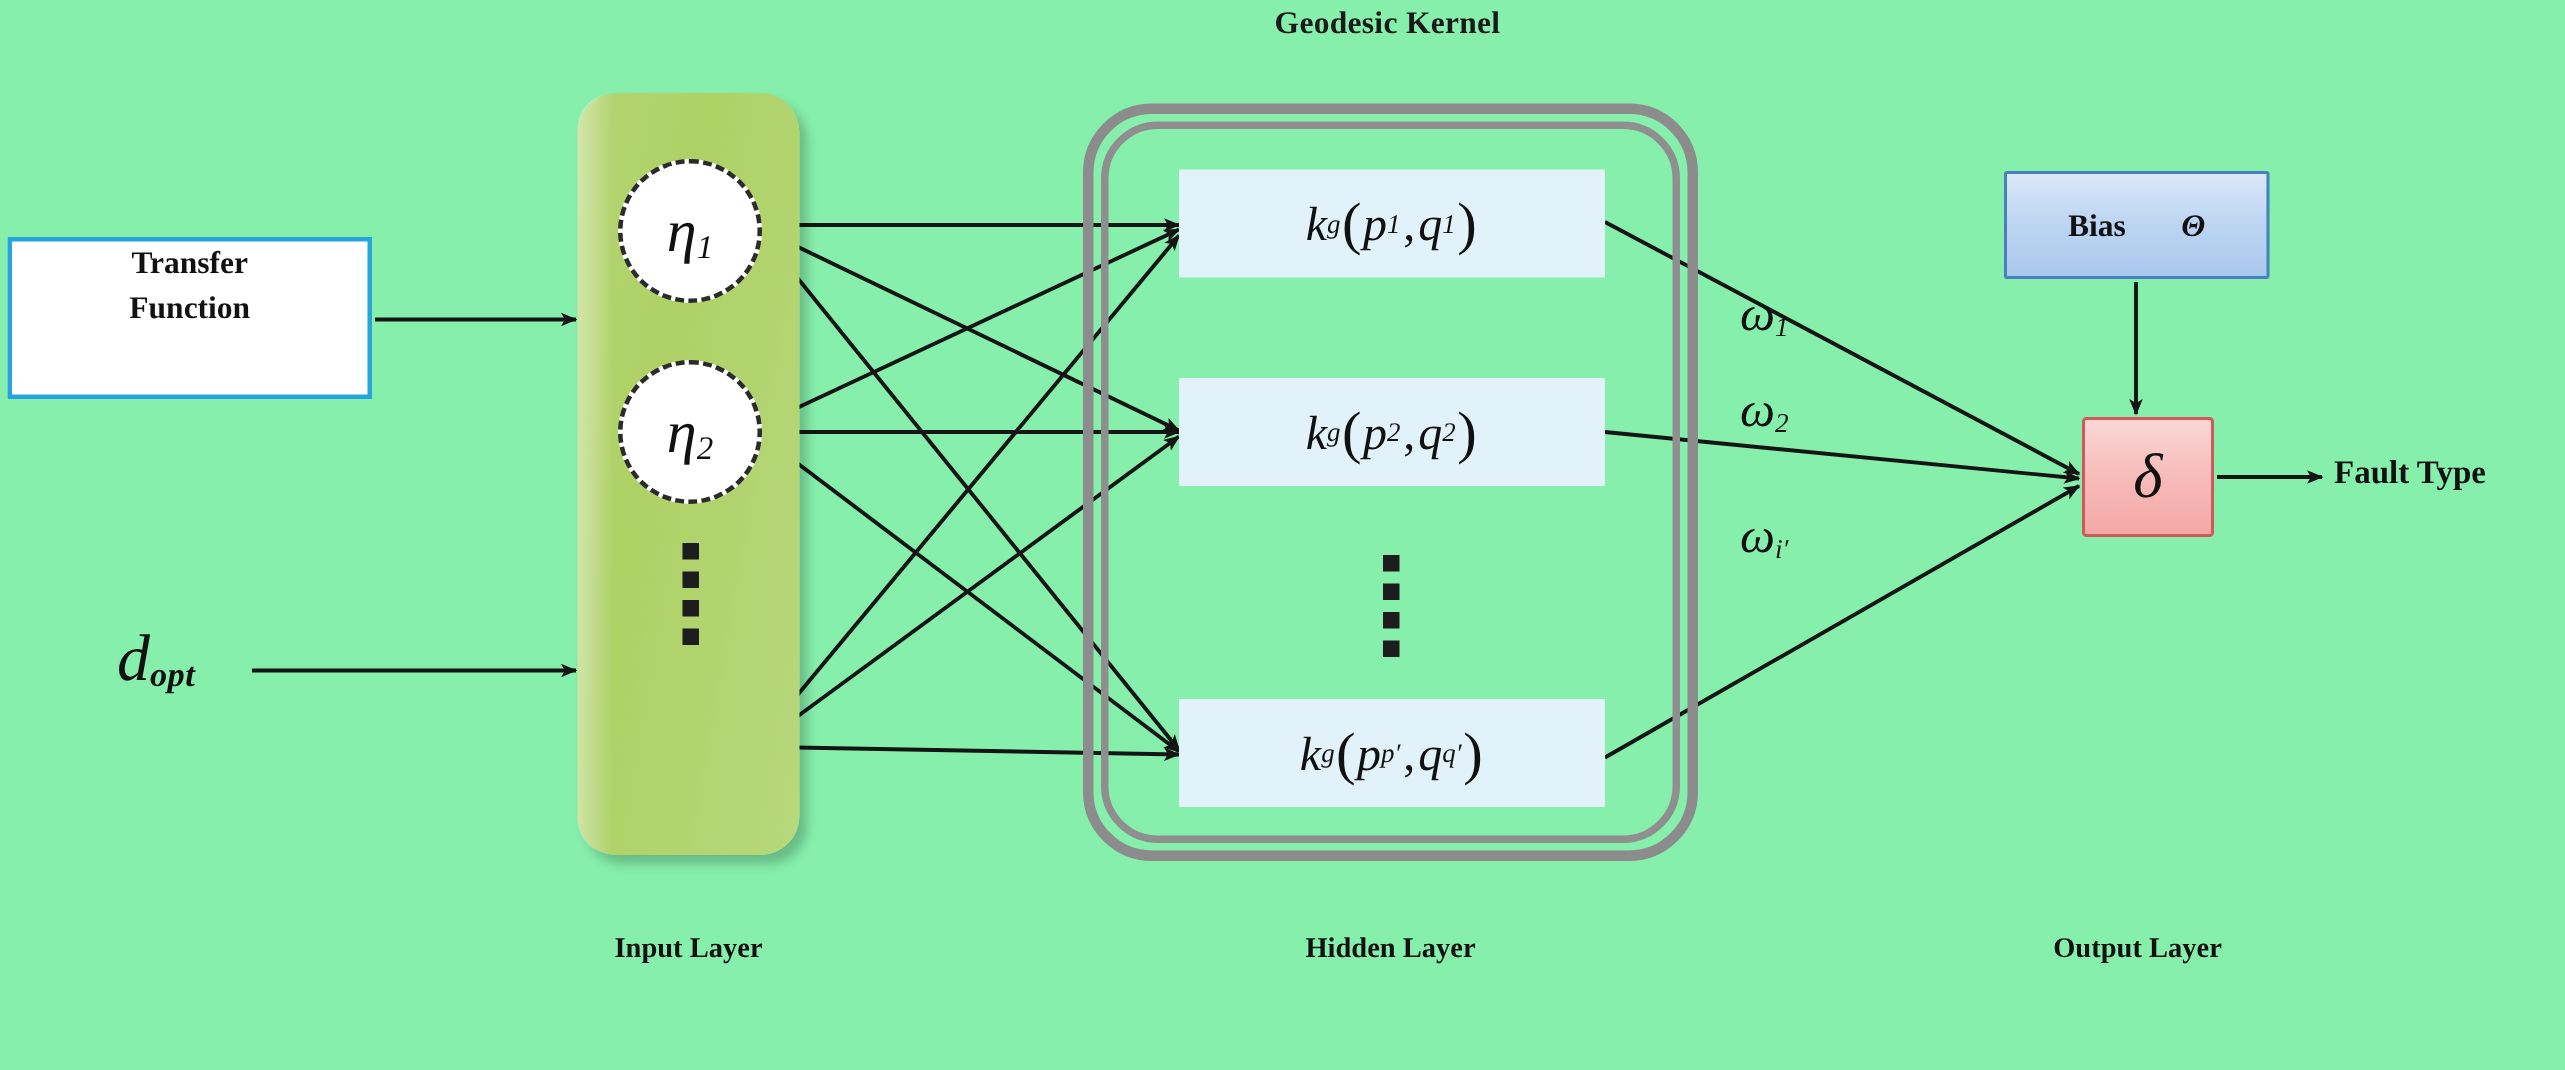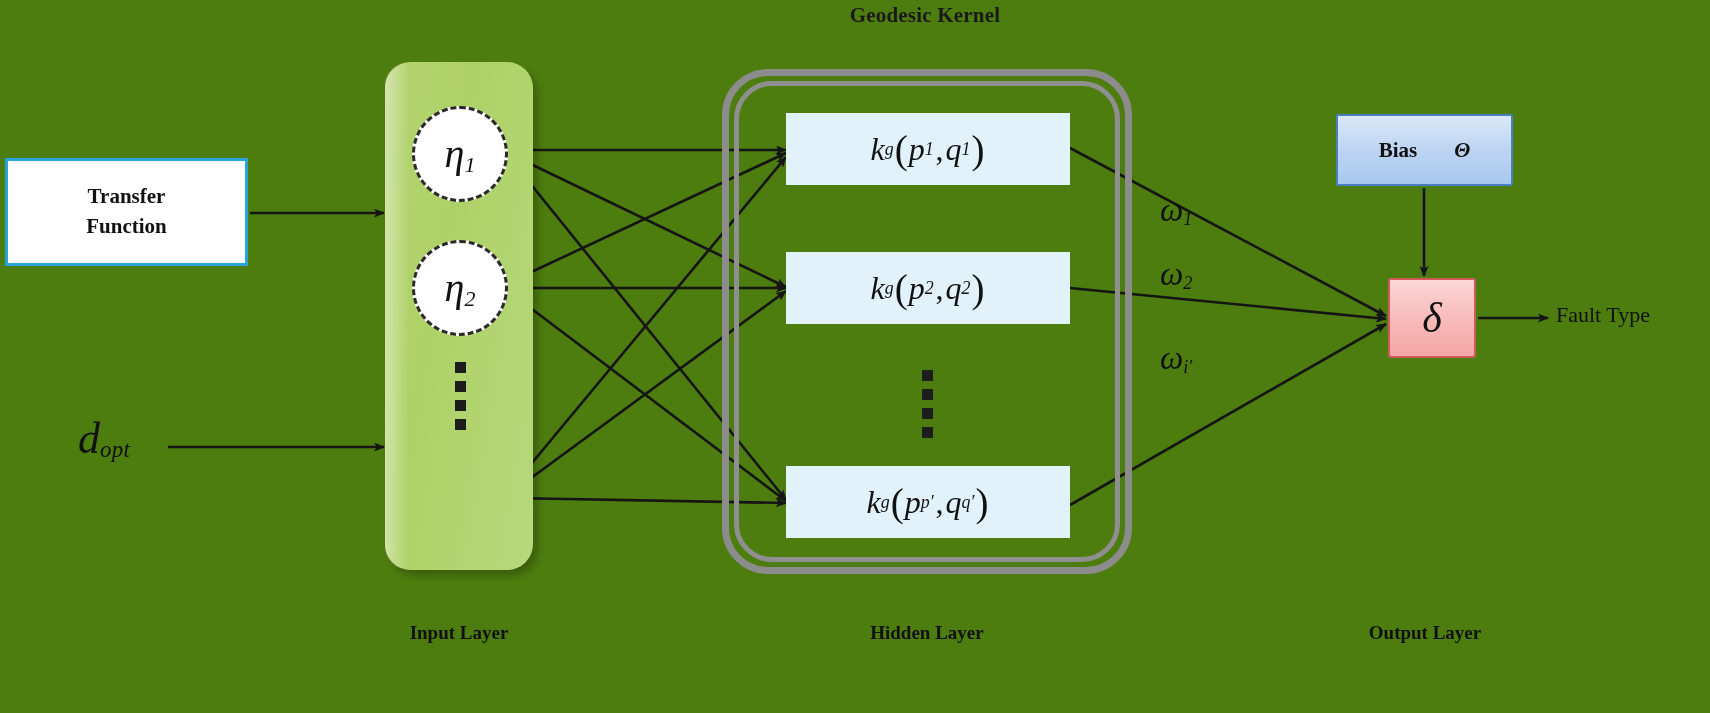--- a/index.html
+++ b/index.html
@@ -7,21 +7,21 @@
     padding: 0;
     background: #ffffff;
   }
   body {
     font-family: "Liberation Serif", serif;
   }
   #canvas {
     position: relative;
     width: 1710px;
     height: 713px;
-    background: #4d7c0f;
+    background: #86efac;
     overflow: hidden;
   }
   svg.wires {
     position: absolute;
     left: 0;
     top: 0;
     width: 1710px;
     height: 713px;
     pointer-events: none;
   }
@@ -45,21 +45,21 @@
   .tl-box {
     position: absolute;
     left: 5px;
     top: 158px;
     width: 243px;
     height: 108px;
     box-sizing: border-box;
     border: 3px solid #27a4dd;
     background: #ffffff;
     display: flex;
-    align-items: center;
+    align-items: flex-start;
     justify-content: center;
     text-align: center;
     font-family: "Liberation Serif", serif;
     font-weight: bold;
     font-size: 21px;
     line-height: 1.42;
     color: #111111;
   }
 
   
@@ -71,20 +71,21 @@
     font-style: italic;
     font-size: 44px;
     color: #111;
     white-space: nowrap;
   }
   .dopt sub {
     font-size: 0.52em;
     font-style: italic;
     vertical-align: -0.18em;
     letter-spacing: .3px;
+    font-weight: bold;
   }
 
   
   .green-slab {
     position: absolute;
     left: 385px;
     top: 62px;
     width: 148px;
     height: 508px;
     border-radius: 26px;
@@ -254,21 +255,21 @@
     font-size: 42px;
     color: #111;
   }
 
   
   .fault-type {
     position: absolute;
     left: 1556px;
     top: 302px;
     font-family: "Liberation Serif", serif;
-    font-weight: normal;
+    font-weight: bold;
     font-size: 22px;
     color: #111;
     white-space: nowrap;
   }
 
   
   .layer-label {
     position: absolute;
     top: 622px;
     text-align: center;

